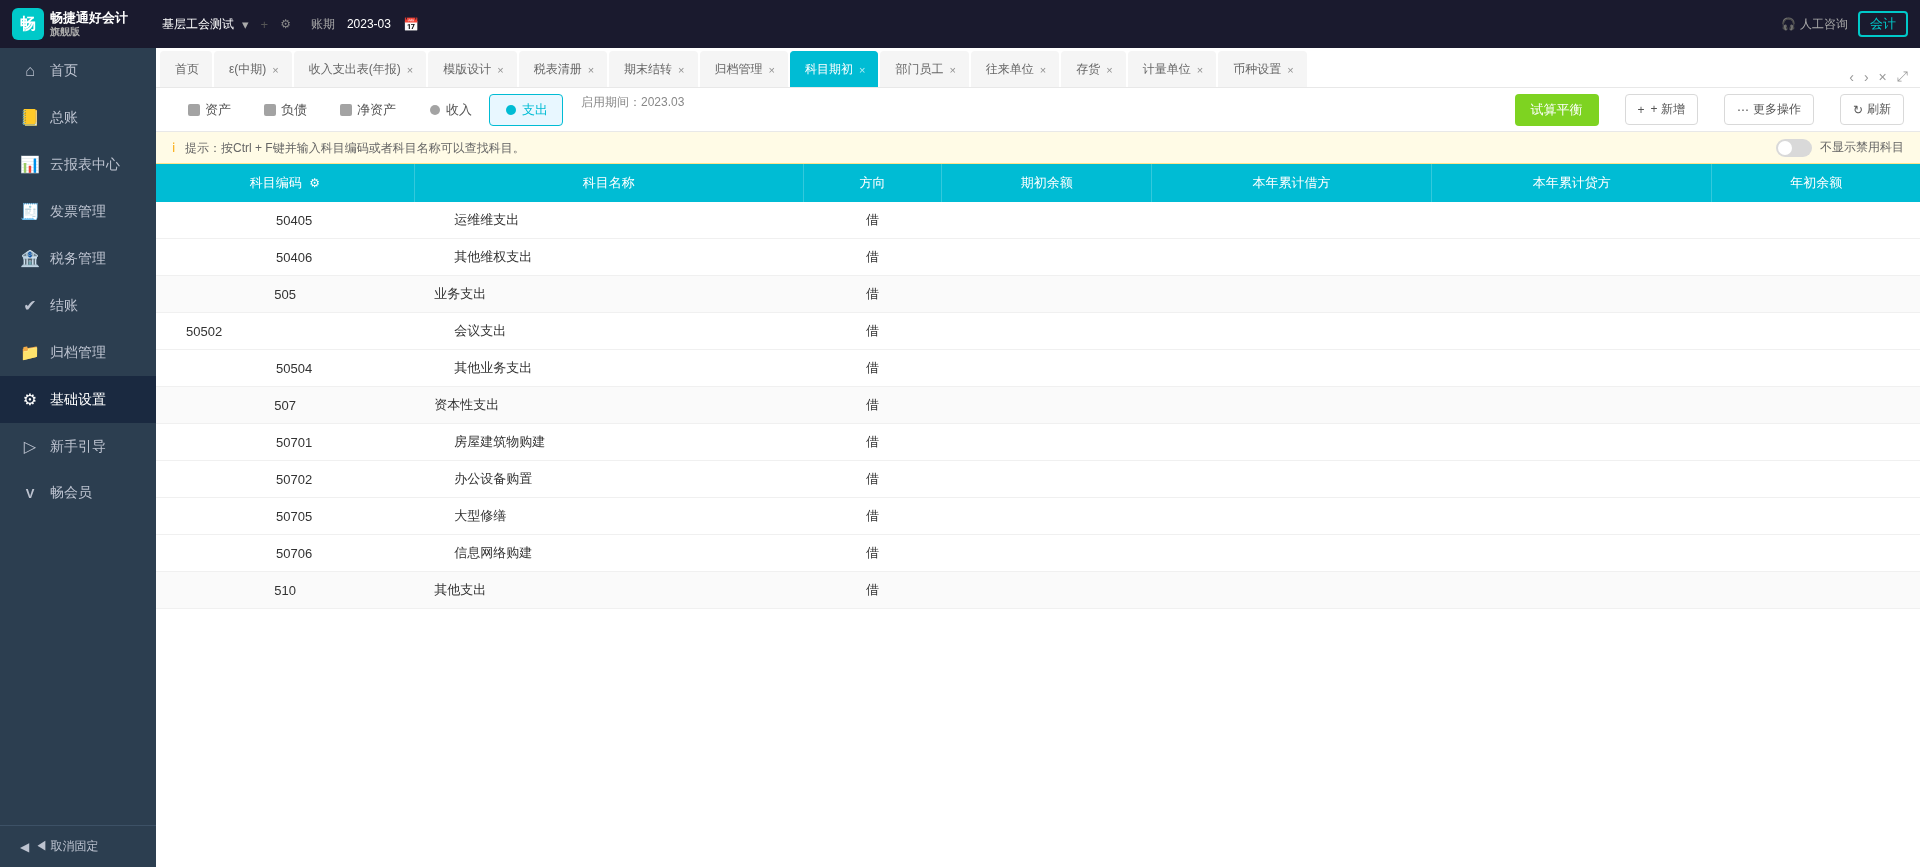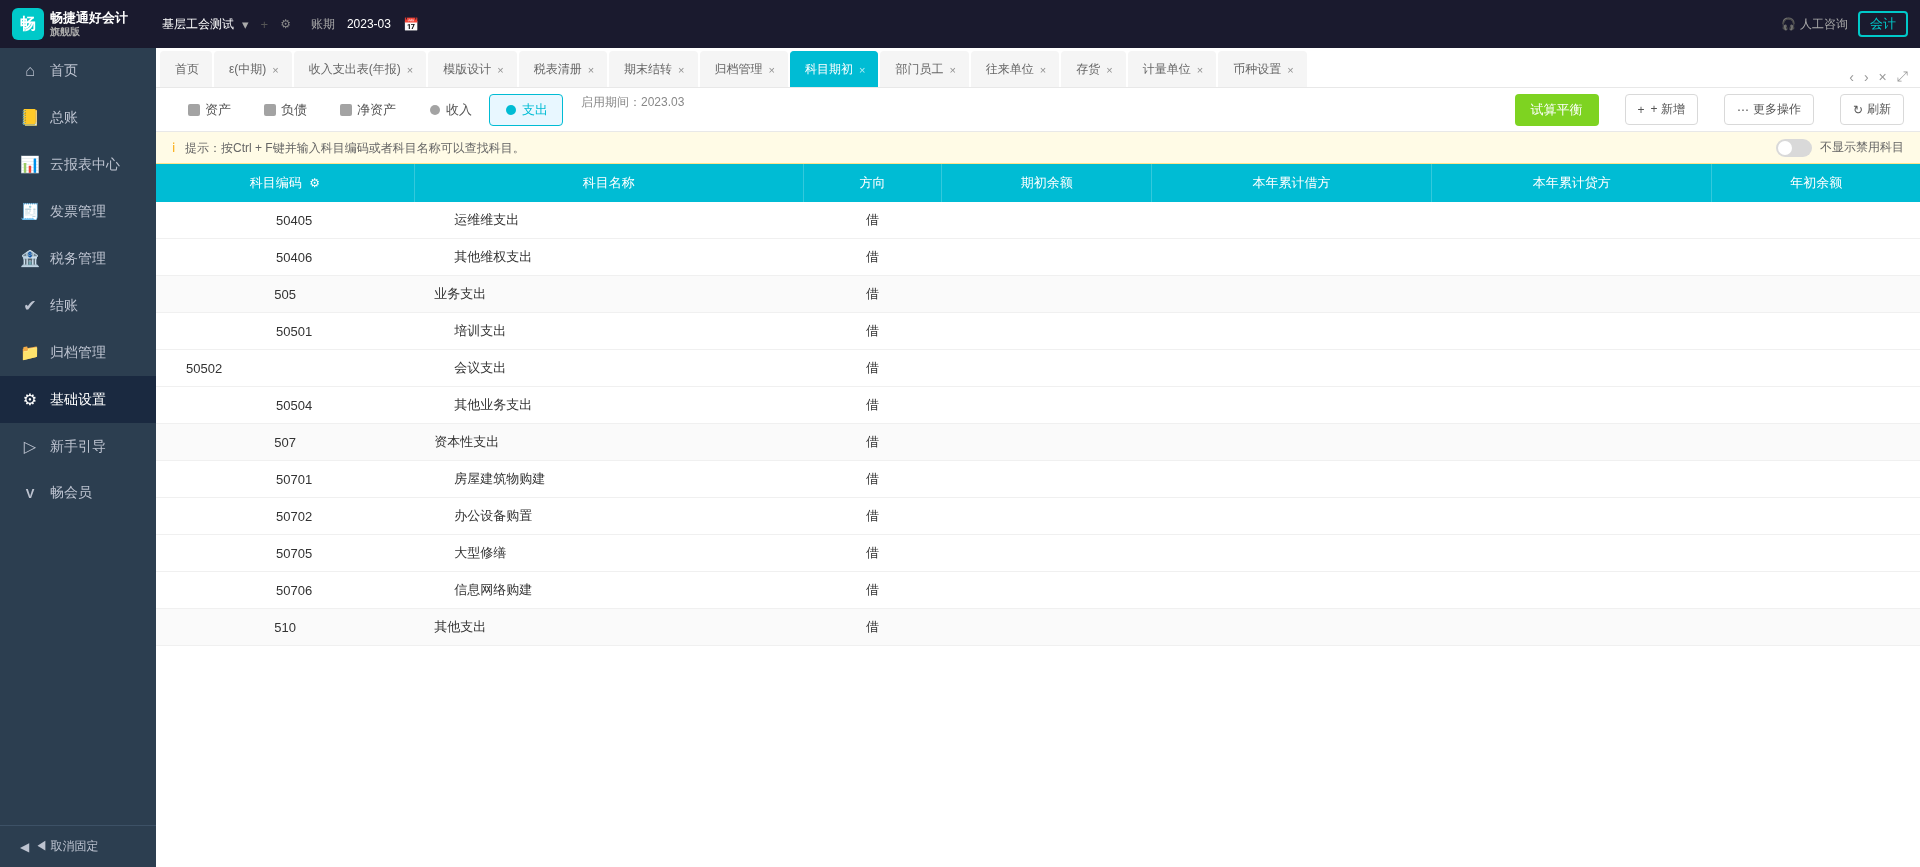--- a/index.html
+++ b/index.html
@@ -377,29 +377,20 @@
             <tr style="background: rgb(250, 250, 250);">
     <td style="text-align:center;">505</td>
     <td style="padding-left:20px;text-align:left;">业务支出</td>
     <td style="text-align:center;">借</td>
     <td></td>
     <td></td>
     <td></td>
     <td></td>
   </tr>
             <tr>
-    <td style="padding-left:30px;text-align:center;">50501</td>
-    <td style="padding-left:40px;text-align:left;">培训支出</td>
-    <td style="text-align:center;">借</td>
-    <td></td>
-    <td></td>
-    <td></td>
-    <td></td>
-  </tr>
-            <tr>
     <td style="padding-left:30px;text-align:left;">50502</td>
     <td style="padding-left:40px;text-align:left;">会议支出</td>
     <td style="text-align:center;">借</td>
     <td></td>
     <td></td>
     <td></td>
     <td></td>
   </tr>
             <tr>
     <td style="padding-left:30px;text-align:center;">50504</td>

